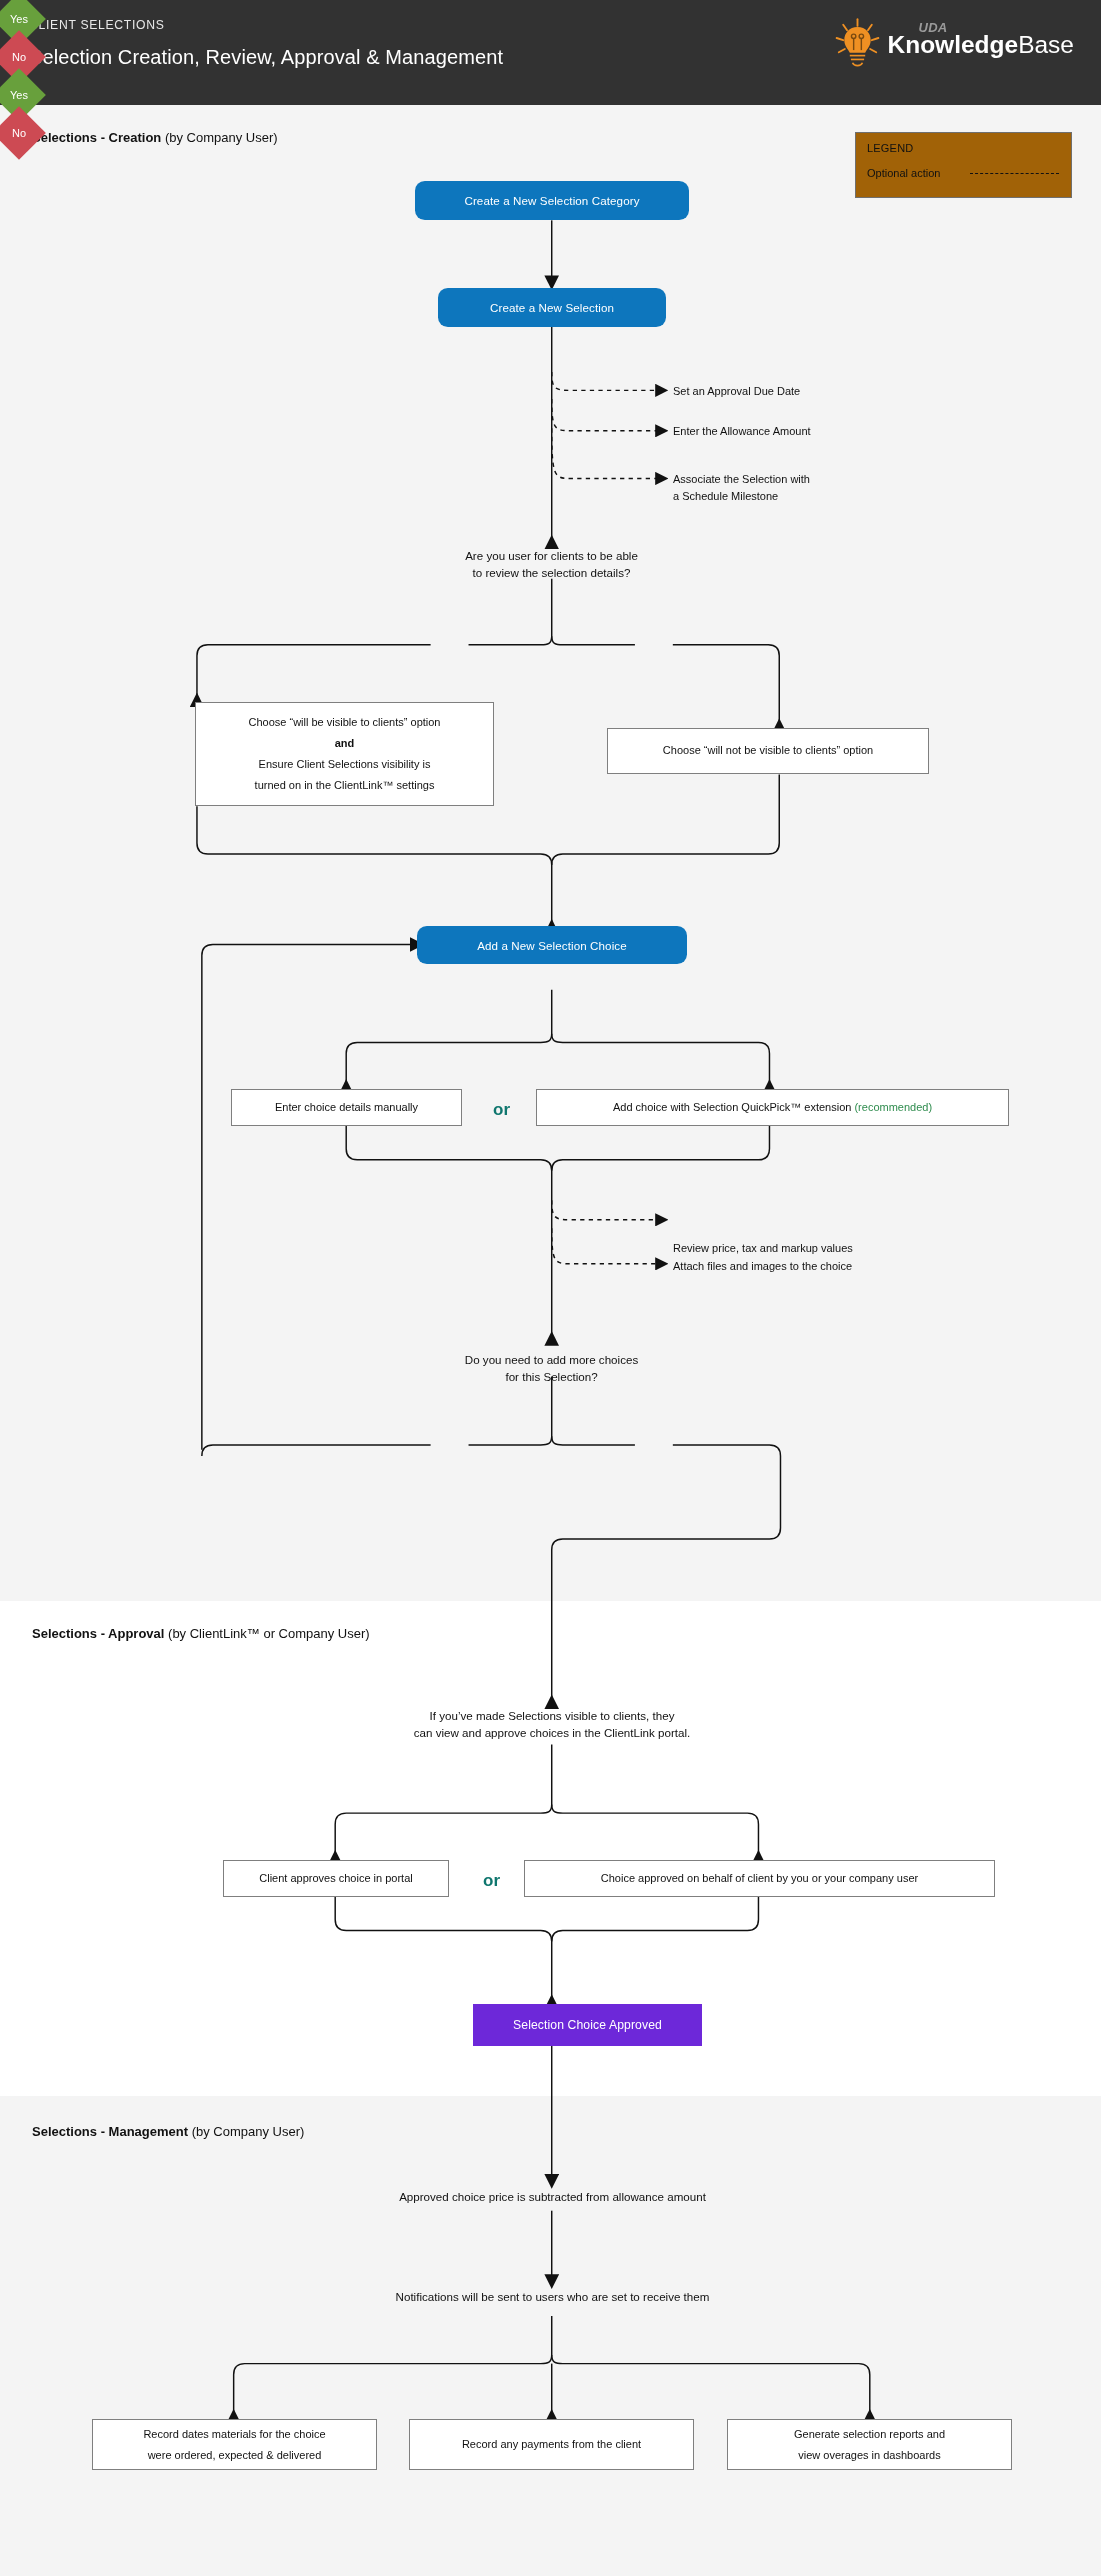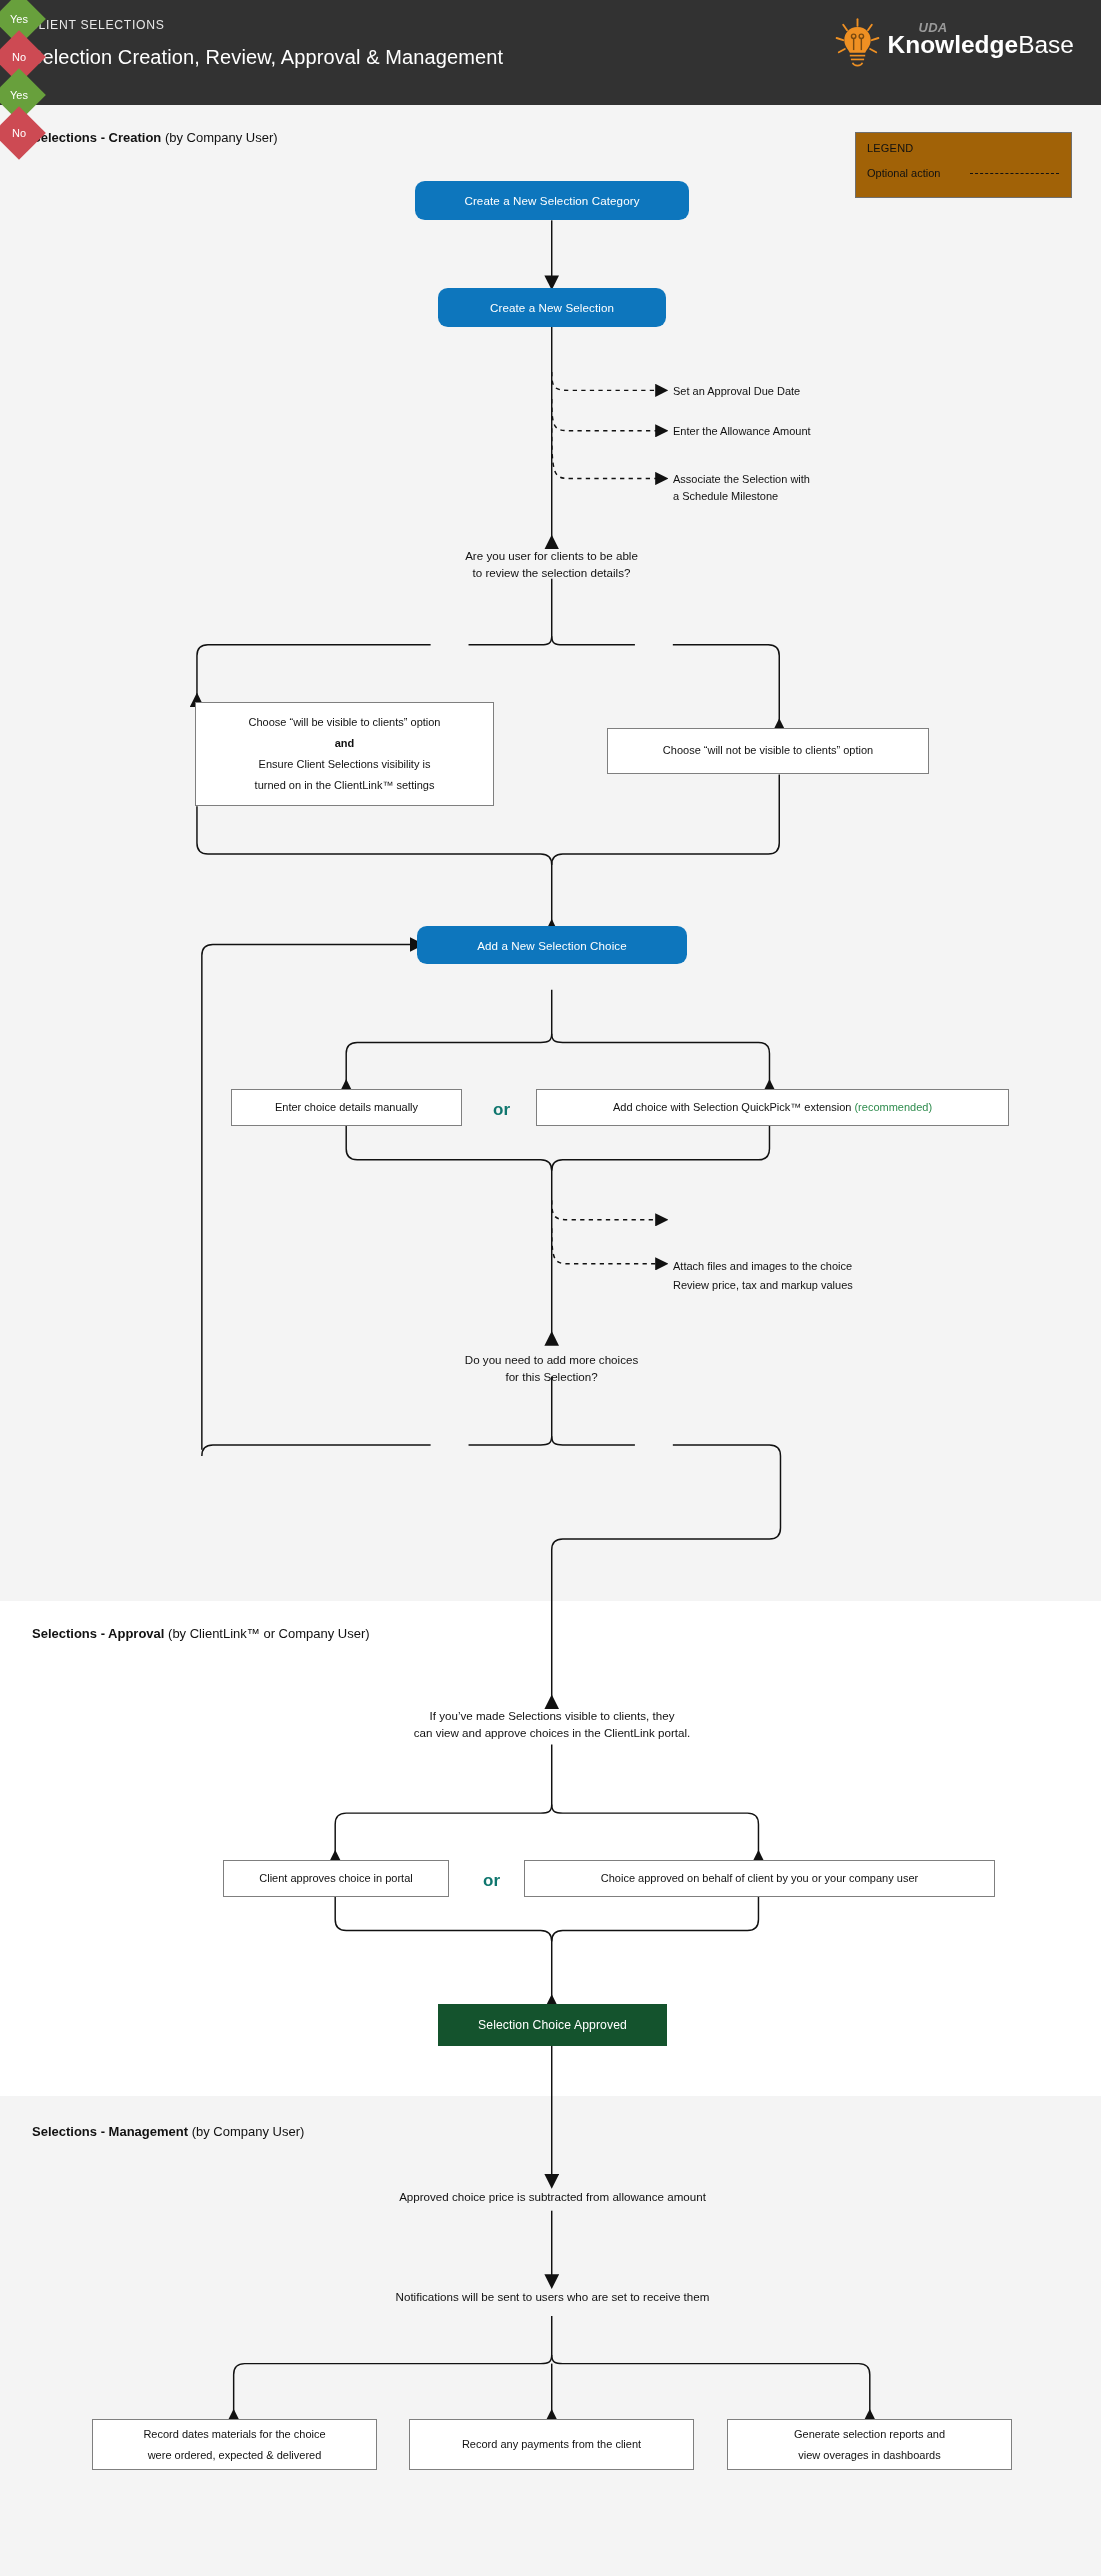--- a/index.html
+++ b/index.html
@@ -53,21 +53,21 @@
   .pill{
     border-radius:9.8px;background:#0d76bd;color:#fff;
     font-size:11.6px;font-weight:400;letter-spacing:0.1px;
   }
   .rect{
     background:#ffffff;border:1.2px solid #7f7f7f;
     font-size:11px;color:#111;line-height:1.55;padding:3.7px 8.6px;
   }
   .rect.multi{line-height:1.9;}
   .green-bar{
-    background:#14532d;color:#ffffff;font-size:12.2px;letter-spacing:0.1px;
+    background:#6d28d9;color:#ffffff;font-size:12.2px;letter-spacing:0.1px;margin-left:35px;
   }
   .diamond{
     width:38px;height:38px;transform:rotate(45deg);
     display:flex;align-items:center;justify-content:center;
   }
   .diamond span{transform:rotate(-45deg);color:#fff;font-size:11px;}
   .diamond.yes{background:#68a03c;}
   .diamond.no{background:#cd4a53;}
 
   .plain{
@@ -283,21 +283,21 @@
   <div class="node rect" style="left:231px;top:1089px;width:231px;height:37px;">
     <span>Enter choice details manually</span>
   </div>
 
   <div class="or-label" style="left:493px;top:1100px;">or</div>
 
   <div class="node rect" style="left:536px;top:1089px;width:473px;height:37px;">
     <span class="nowrap"><span>Add choice with Selection QuickPick™ extension</span> <span class="rec">(recommended)</span></span>
   </div>
 
-  <div class="opt-label" style="left:673px;top:1277px;">Review price, tax and markup values</div>
+  <div class="opt-label" style="left:673px;top:1240px;">Review price, tax and markup values</div>
   <div class="opt-label" style="left:673px;top:1258px;">Attach files and images to the choice</div>
 
   <div class="plain" style="left:368px;top:1351px;width:367px;">
     <span>Do you need to add more choices</span><br>
     <span>for this Selection?</span>
   </div>
 
   <div class="diamond yes" style="left:431px;top:1426px;">
     <span>Yes</span>
   </div>

